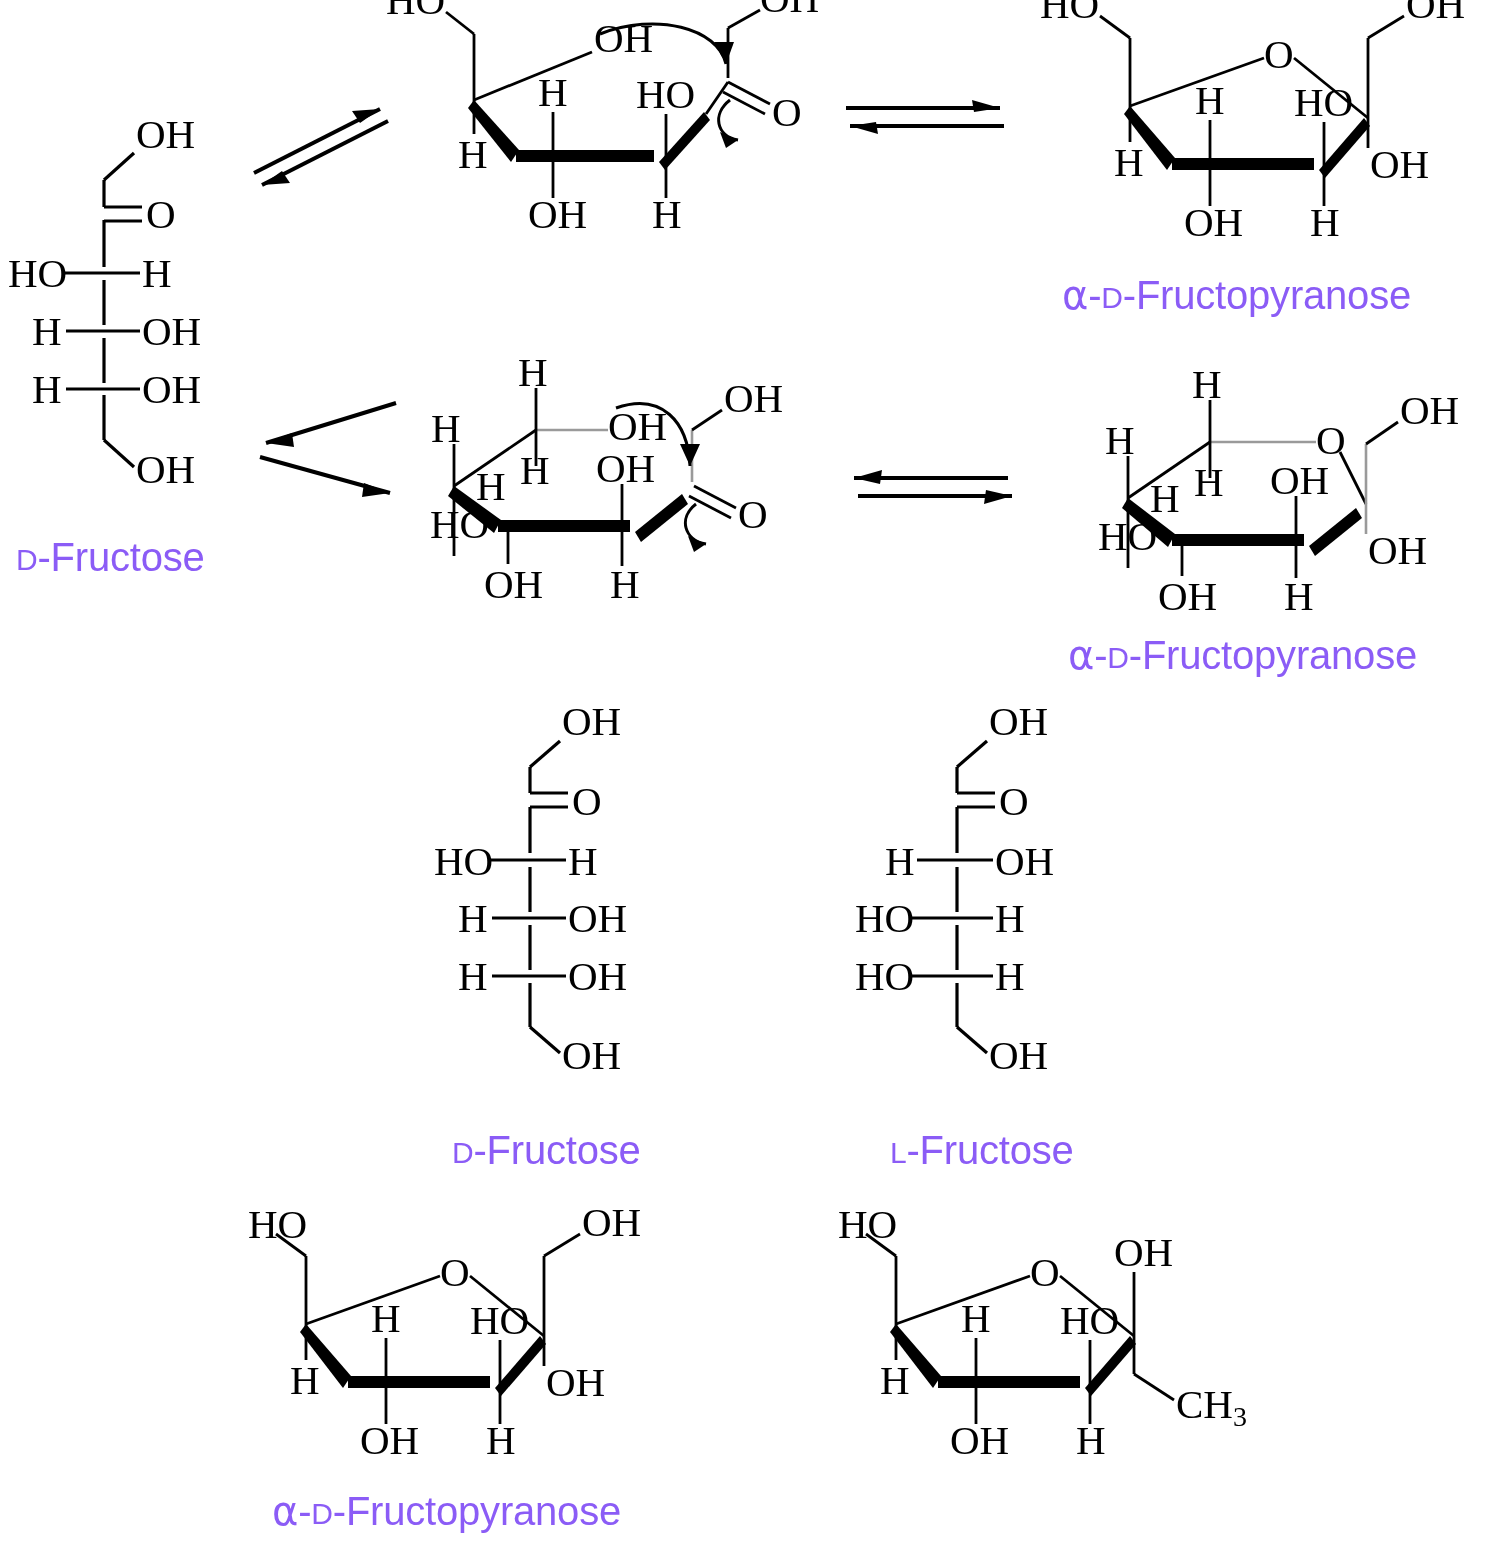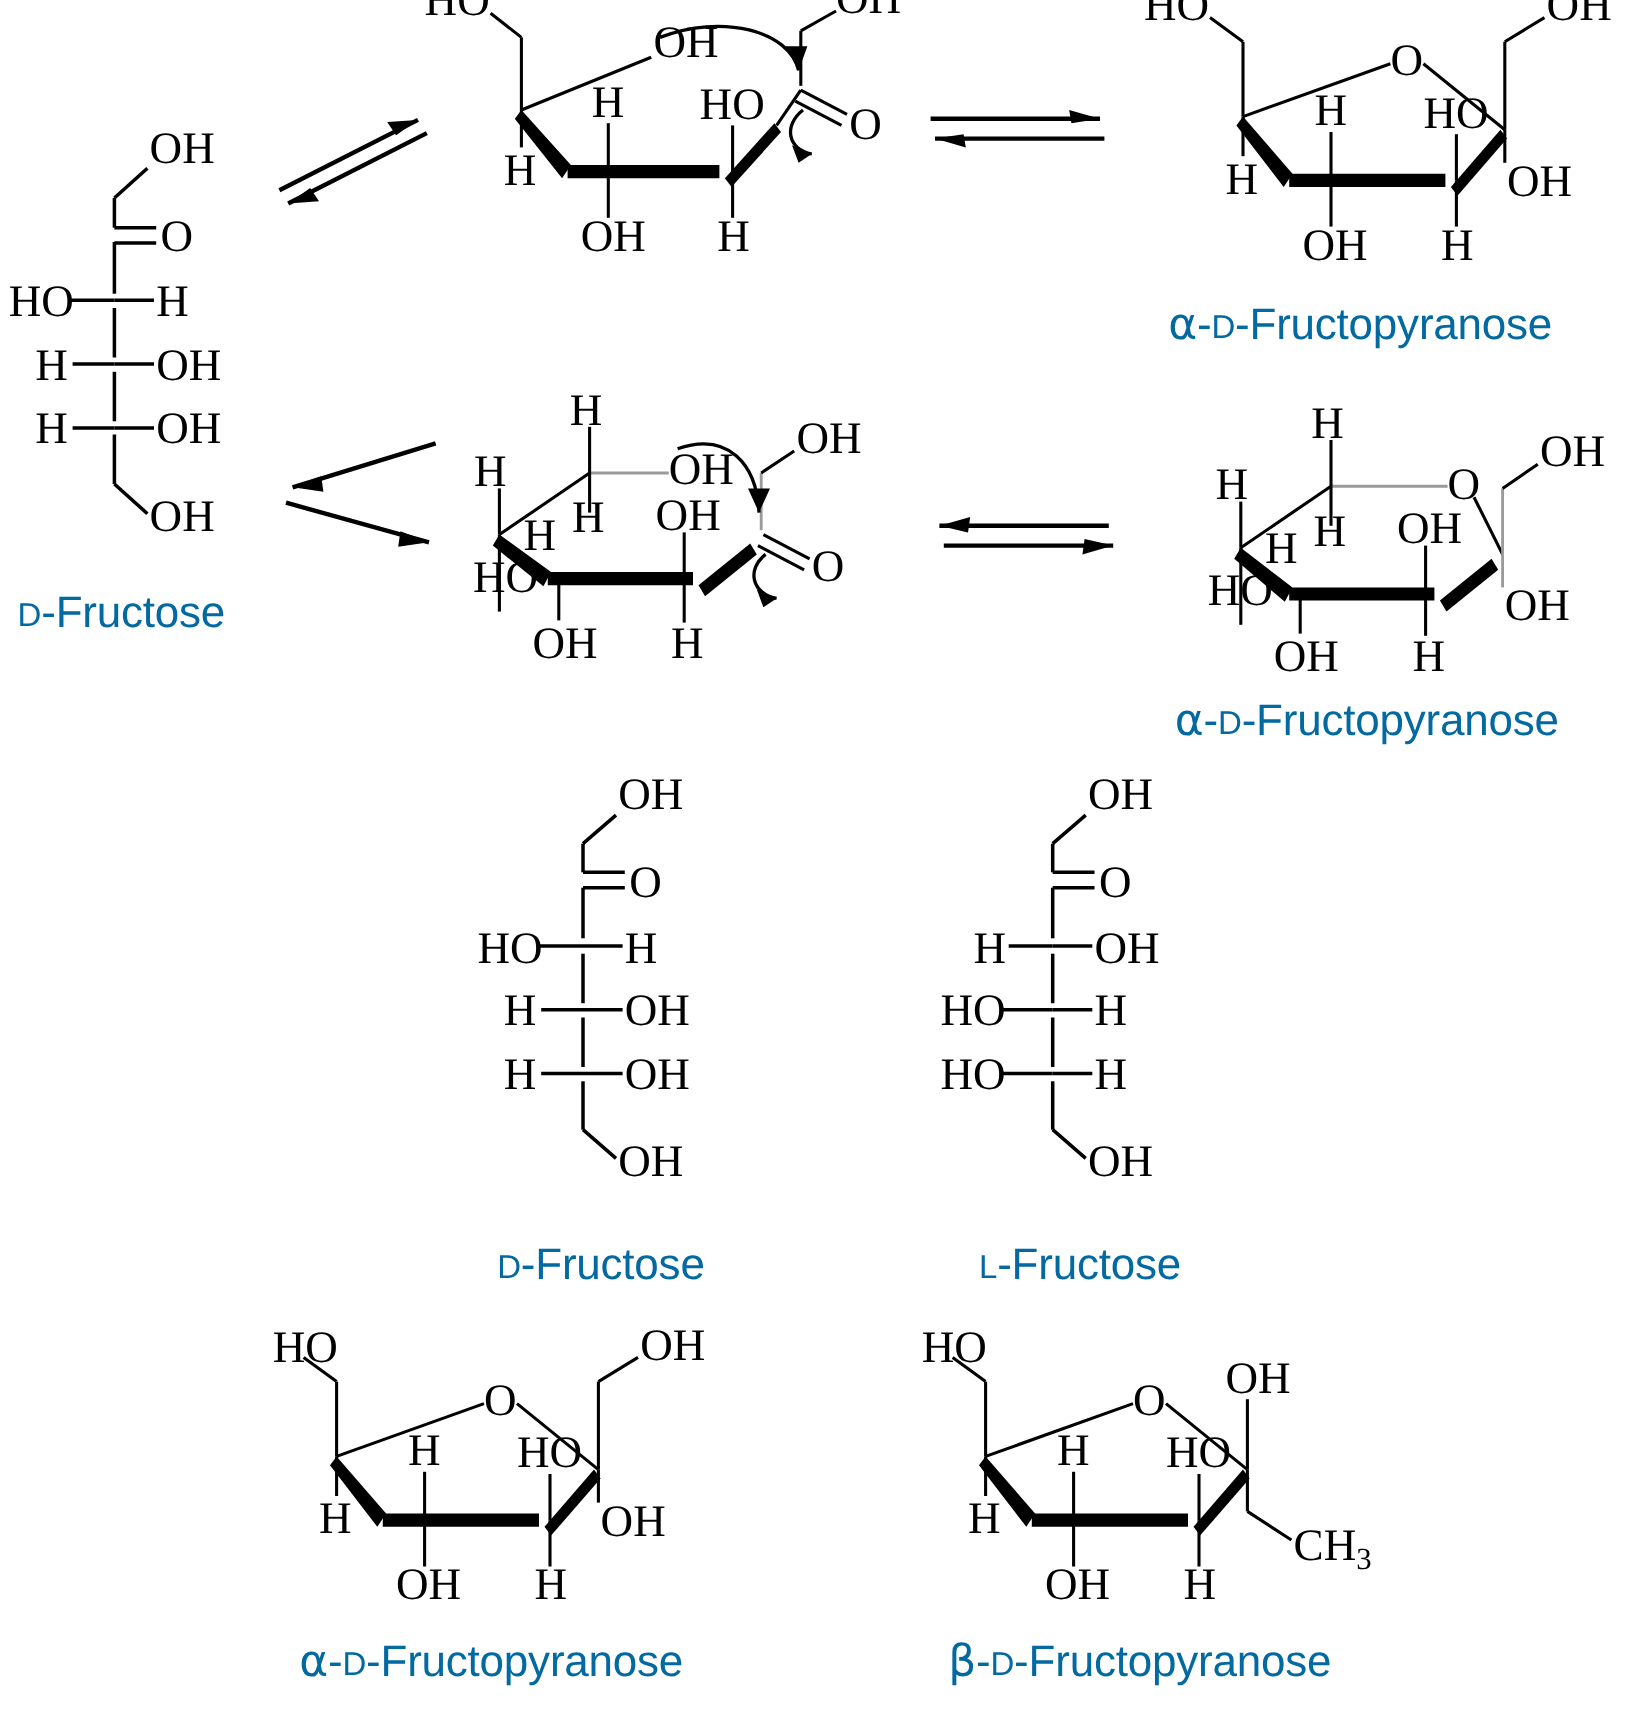--- a/index.html
+++ b/index.html
@@ -18,21 +18,21 @@
     height: 1555px;
     background: #ffffff;
     overflow: hidden;
   }
   .struct { position: absolute; }
   .caption {
     position: absolute;
     font-family: "Liberation Sans", sans-serif;
     font-size: 40px;
     font-weight: 400;
-    color: #0369a1;
+    color: #8b5cf6;
     white-space: nowrap;
     letter-spacing: -0.2px;
   }
   .caption .sc {
     font-size: 30px;
     position: relative;
     top: -1px;
   }
   .caption .gk {
     font-family: "DejaVu Sans", sans-serif;
@@ -451,17 +451,14 @@
       <text x="42" y="172">H</text>
       <text x="123" y="110">H</text>
       <text x="112" y="232">OH</text>
       <text x="222" y="112">HO</text>
       <text x="238" y="232">H</text>
       <text x="276" y="44">OH</text>
       <text x="338" y="196">CH</text>
       <text class="sub" x="395" y="204">3</text>
     </svg>
   </div>
-  <div class="caption" style="left:862px; top:1488px;">
-    <span class="gk">β</span><span>-</span><span class="sc">D</span><span>-Fructopyranose</span>
-  </div>
 
 </div>
 
 </body></html>

